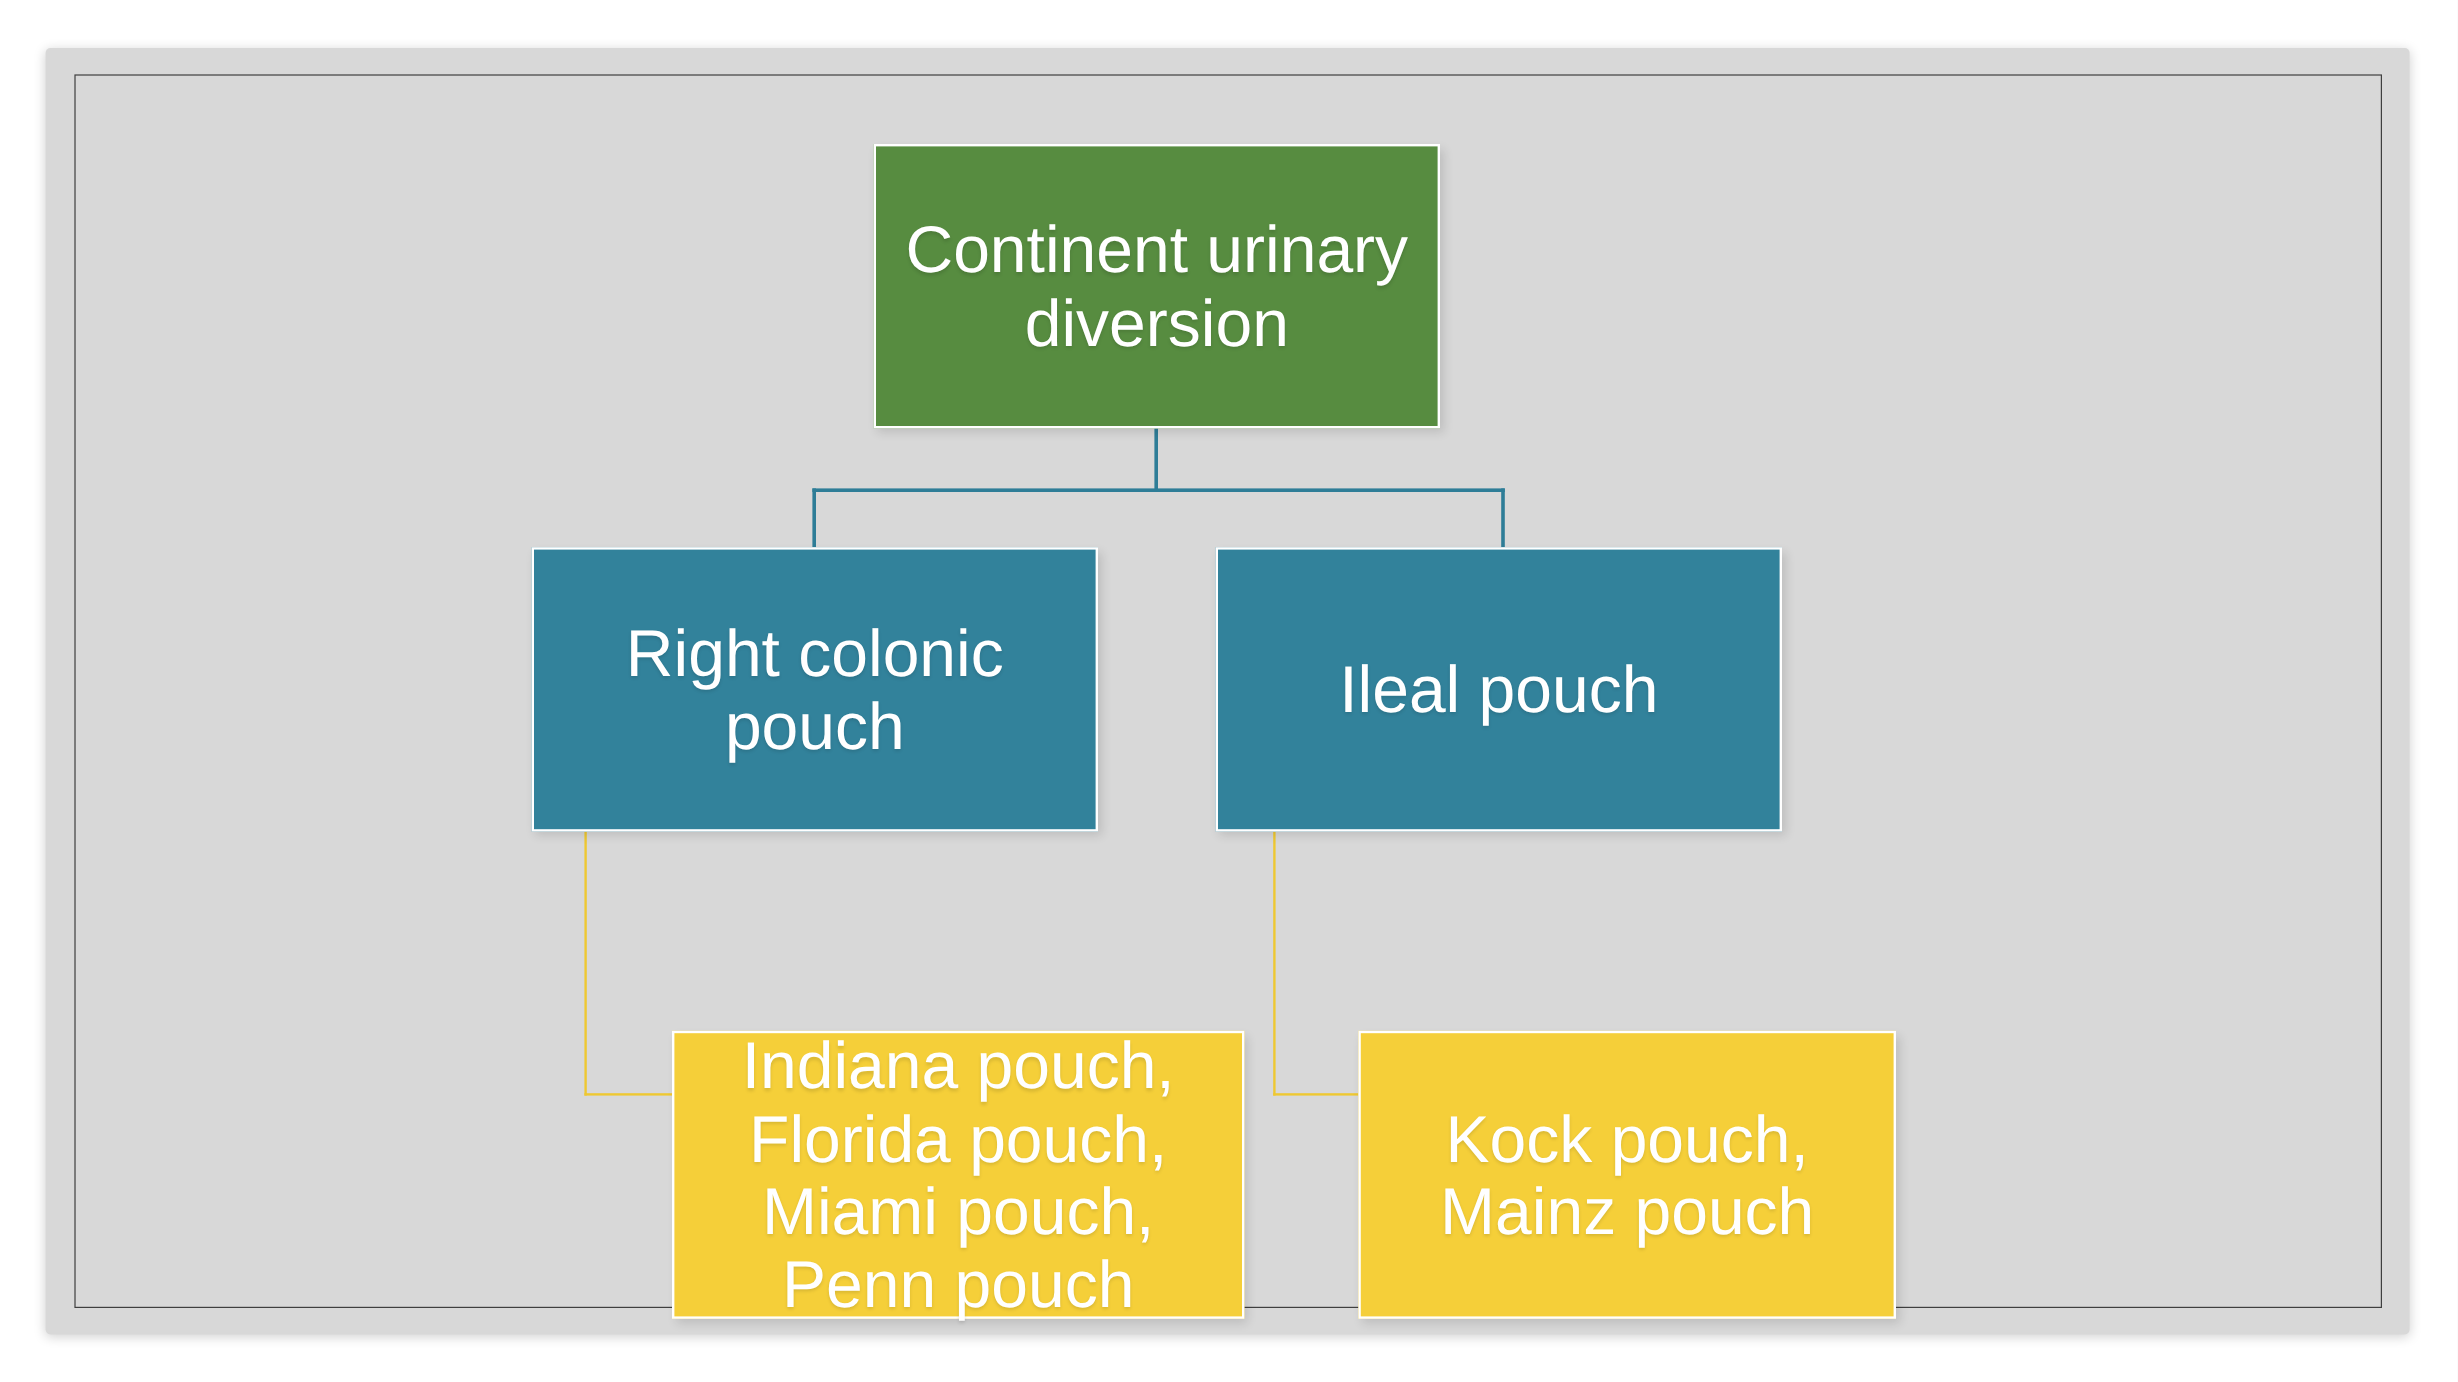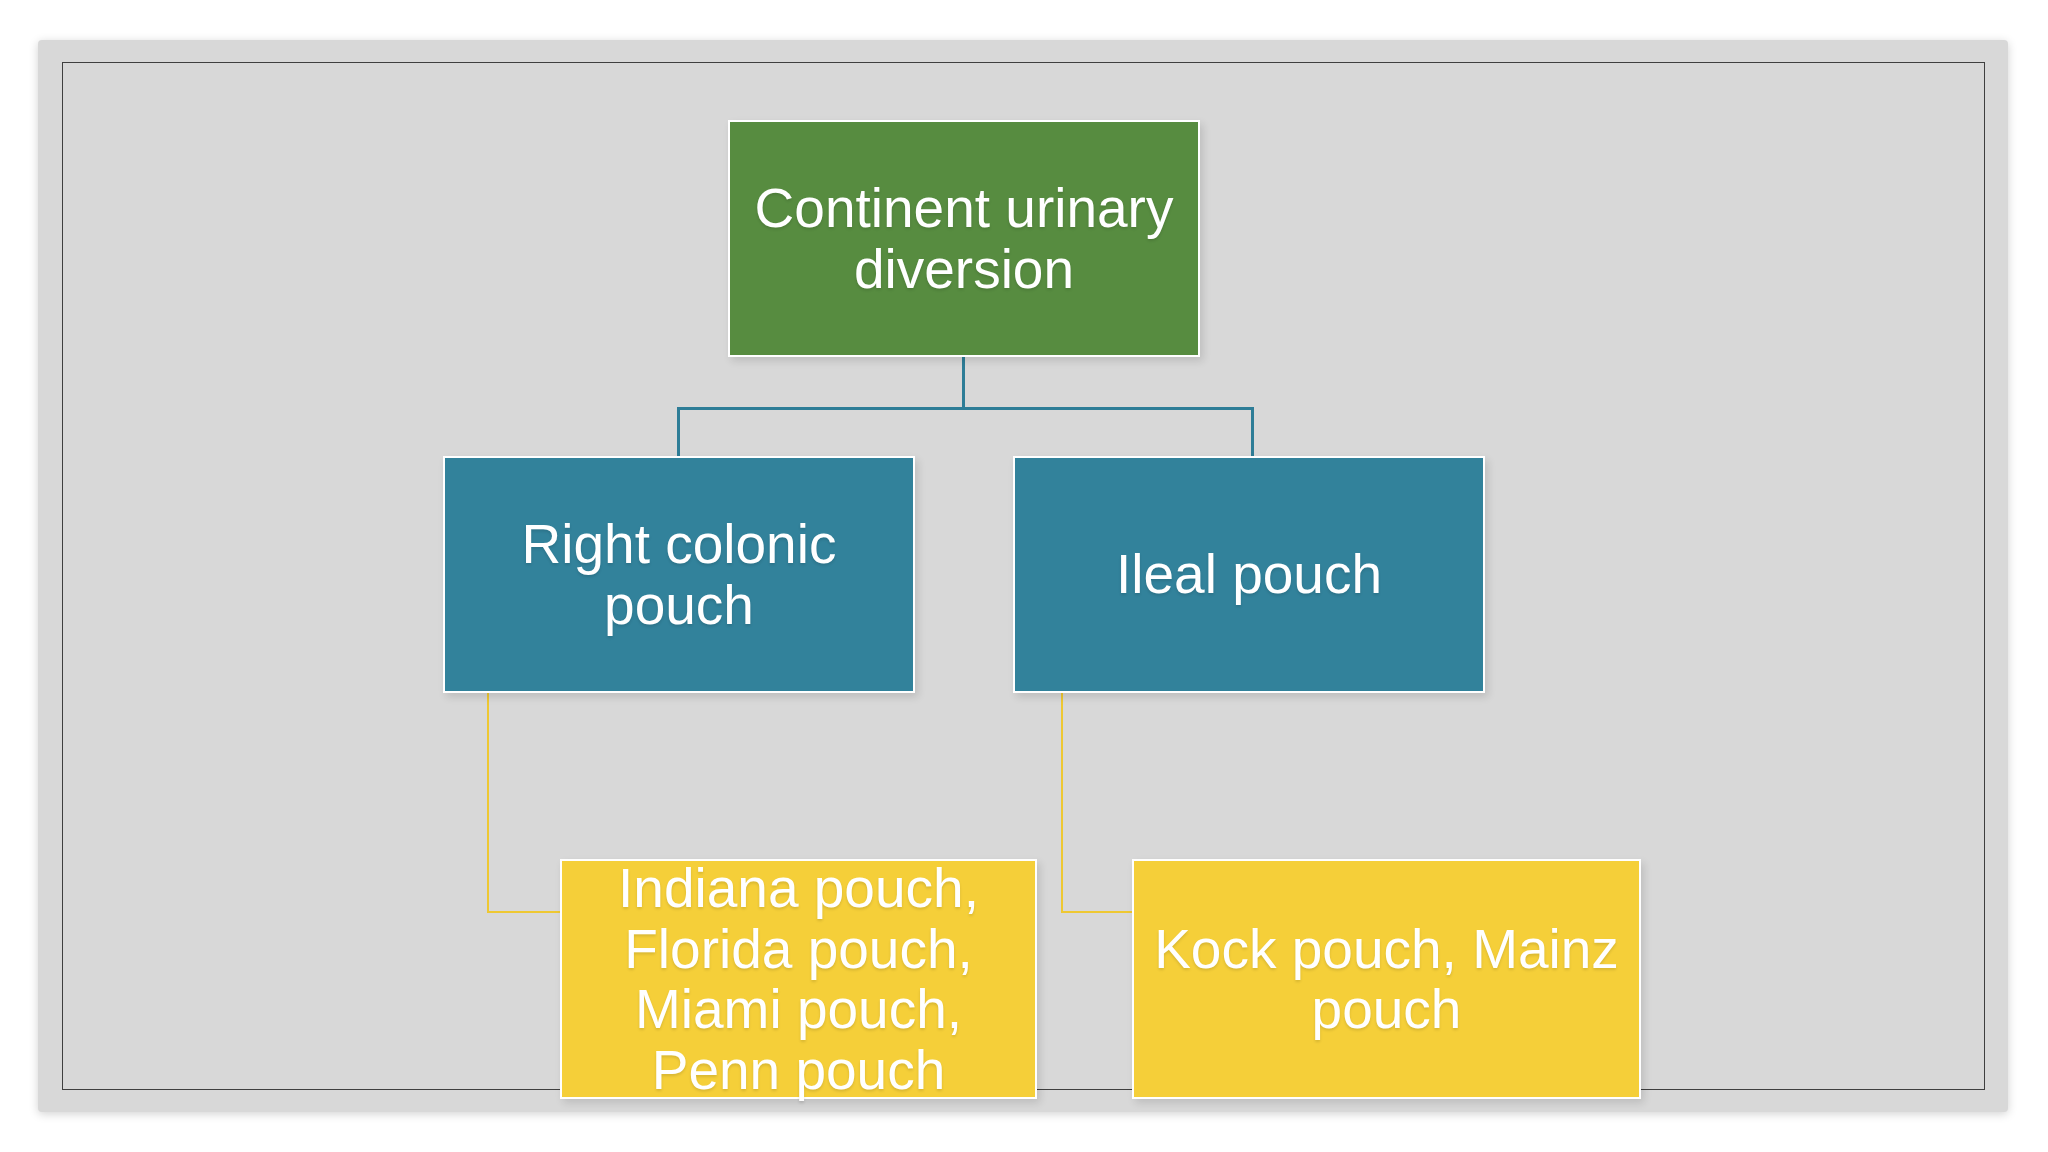--- a/index.html
+++ b/index.html
@@ -63,21 +63,21 @@
   }
   .node.branch.left  { left: 405px; }
   .node.branch.right { left: 975px; justify-content: center; }
   .node.leaf {
     top: 783px; height: 240px;
     background: var(--leaf-yellow, #f5cf39);
     padding: 0 20px;
     margin-top: 36px;
   }
   .node.leaf.left  { left: 522px;  width: 477px; }
-  .node.leaf.right { left: 1094px; width: 509px; }
+  .node.leaf.right { left: 1094px; width: 448px; }
   .conn { position: absolute; z-index: 1; }
   .conn.teal   { background: var(--teal-connector, #2e7d97); }
   .conn.yellow { background: var(--yellow-connector, #eec832); }
   
   .conn.stem        { left: 924px;  top: 317px; width: 3px;  height: 52px; }
   .conn.crossbar    { left: 639px;  top: 367px; width: 577px; height: 3px; }
   .conn.drop-left   { left: 639px;  top: 367px; width: 3px;  height: 49px; }
   .conn.drop-right  { left: 1213px; top: 367px; width: 3px;  height: 49px; }
   
   .conn.elbow-left-v  { left: 449px;  top: 653px; width: 2px;  height: 220px; }

